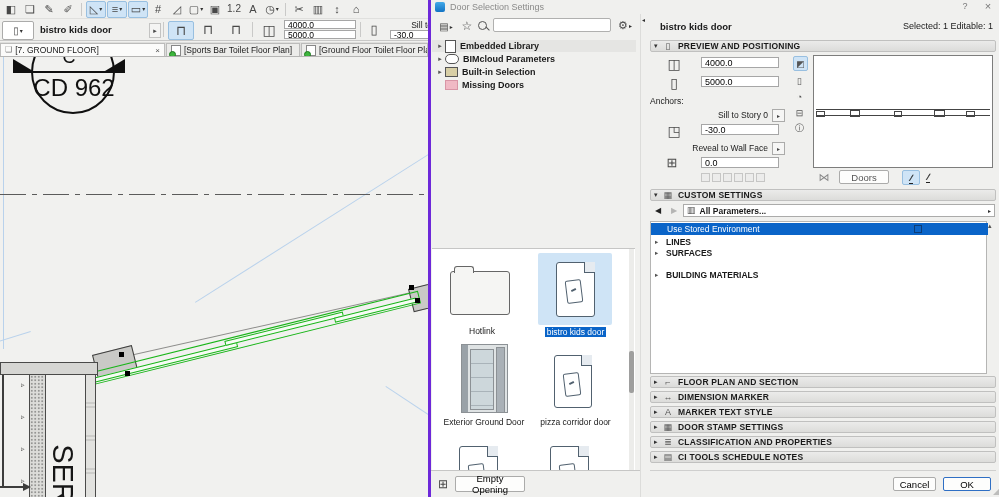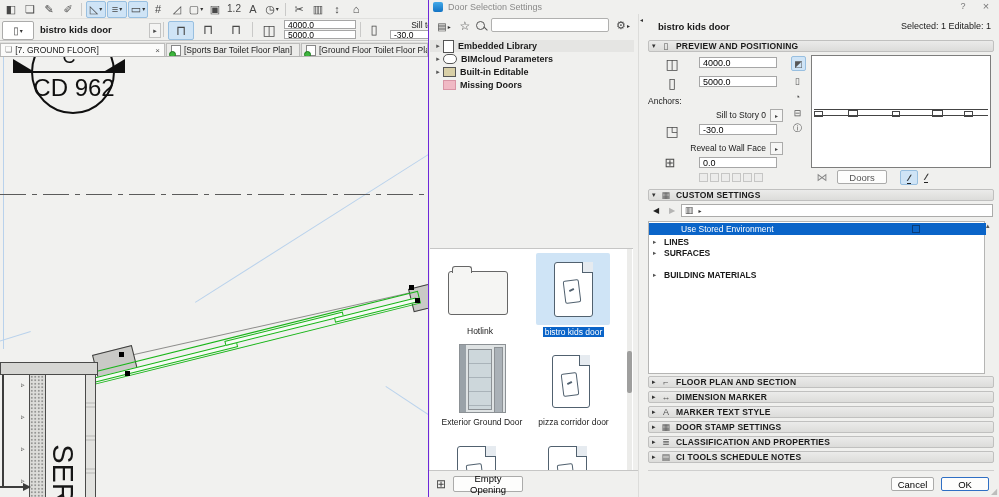--- a/index.html
+++ b/index.html
@@ -169,21 +169,21 @@
       <span class="a" style="left:21px;top:388px;font-size:7px;color:#4a4a49">▹</span>
       <span class="a" style="left:21px;top:420px;font-size:7px;color:#4a4a49">▹</span>
       <div class="a" style="left:2px;top:318px;width:1.5px;height:112px;background:#3d3d3c"></div>
       <div class="a" style="left:0;top:429px;width:24px;height:1.5px;background:#3d3d3c"></div>
       <div class="a" style="left:23px;top:426px;width:8px;height:8px;background:#3d3d3c;clip-path:polygon(0 0,100% 50%,0 100%)"></div>
       <div class="a" style="left:85px;top:318px;width:11px;height:123px;background:#e2e2df;border-left:1.2px solid #4a4a49;border-right:1.2px solid #4a4a49;box-sizing:border-box;background-image:repeating-linear-gradient(to bottom,transparent 0 27px,#77777633 27px 29px,transparent 29px 31px,#77777633 31px 33px)"></div>
       <div class="a" style="left:28px;top:400px;width:70px;height:34px;line-height:34px;font-size:29px;color:#161616;transform:rotate(90deg);text-align:center">SER</div>
     </div>
   </div>
 
-  <div class="a" style="left:428px;top:0;width:571px;height:497px;background:#f0f0ee;border-left:1px solid #6d28d9;box-sizing:border-box">
+  <div class="a" style="left:428px;top:0;width:571px;height:497px;background:#f0f0ee;border-left:3px solid #6d28d9;box-sizing:border-box">
 
     <div class="a" style="left:0;top:0;width:571px;height:14px">
       <span class="a" style="left:4px;top:2px;width:10px;height:10px;border-radius:2px;background:linear-gradient(#42a9e8,#1273c4)"></span>
       <span class="a" style="left:19px;top:2px;font-size:9px;color:#8a8a89">Door Selection Settings</span>
       <span class="a" style="left:526px;top:1px;width:16px;text-align:center;font-size:9px;color:#777">?</span>
       <span class="a" style="left:549px;top:0;width:16px;text-align:center;font-size:11px;color:#777">×</span>
     </div>
 
     <div class="a" style="left:0;top:14px;width:209px;height:483px">
 
@@ -207,21 +207,21 @@
           <span class="tlab">Embedded Library</span>
         </div>
         <div class="treerow" style="top:13px">
           <span class="exp">▸</span>
           <span class="cloud-i"></span>
           <span class="tlab">BIMcloud Parameters</span>
         </div>
         <div class="treerow" style="top:26px">
           <span class="exp">▸</span>
           <span class="folder-i"></span>
-          <span class="tlab">Built-in Editable</span>
+          <span class="tlab">Built-in Selection</span>
         </div>
         <div class="treerow" style="top:39px">
           <span class="exp"></span>
           <span class="folder-i pink"></span>
           <span class="tlab" style="font-weight:bold">Missing Doors</span>
         </div>
       </div>
 
       <div class="a" style="left:1px;top:234px;width:203px;height:222px;background:#fff;border-top:1px solid #c6c6c5;overflow:hidden">
 
@@ -347,26 +347,27 @@
       <div class="sect" style="left:2px;top:175px;width:346px">
         <span class="sarr">▾</span>
         <span class="sicn">▦</span>
         <span class="lab">CUSTOM SETTINGS</span>
       </div>
 
       <span class="a icn" style="left:3px;top:191px;width:14px;height:12px;font-size:8px;color:#222">◀</span>
       <span class="a icn" style="left:19px;top:191px;width:14px;height:12px;font-size:8px;color:#b5b5b4">▶</span>
       <div class="a flex" style="left:35px;top:190px;width:312px;height:13px;background:#fff;border:1px solid #ababaa;box-sizing:border-box;padding:0 3px">
         <span class="icn" style="font-size:9px;margin-right:4px">▥</span>
+        <span style="font-weight:bold;font-size:8.5px;flex:1">All Parameters...</span>
         <span class="caret">▸</span>
       </div>
 
       <div class="a" style="left:2px;top:207px;width:337px;height:153px;background:#fff;border:1px solid #b5b5b4;box-sizing:border-box">
         <div class="prow" style="top:1px;height:12px;background:#0a64c8">
-          <span class="plab" style="color:#fff;margin-left:32px;font-weight:normal">Use Stored Environment</span>
+          <span class="plab" style="color:#fff;margin-left:16px;font-weight:normal">Use Stored Environment</span>
           <span class="a" style="left:263px;top:2px;width:8px;height:8px;border:1.2px solid #0b3c77;box-sizing:border-box"></span>
         </div>
         <div class="prow" style="top:25px">
             <span class="exp">▸</span>
             <span class="plab">SURFACES</span>
           </div>
         <div class="prow" style="top:14px">
             <span class="exp">▸</span>
             <span class="plab">LINES</span>
           </div>

